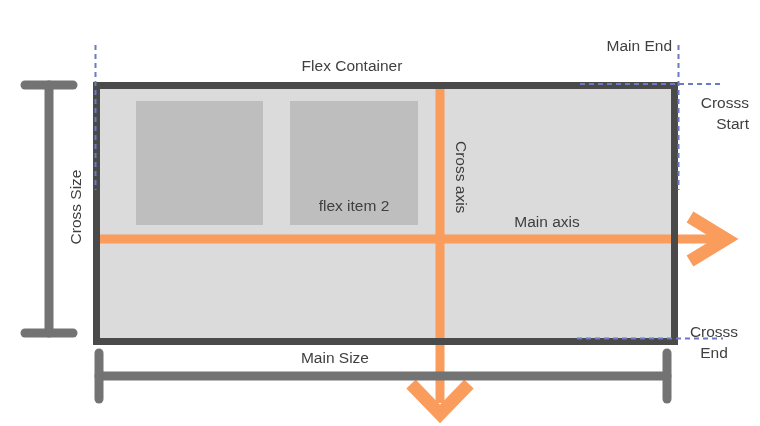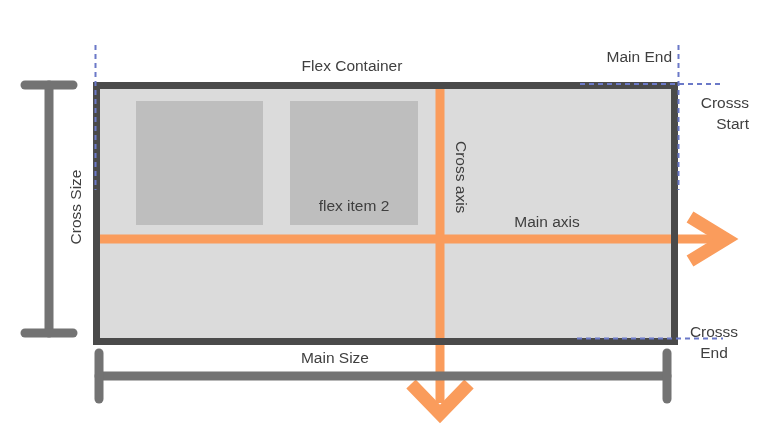--- a/index.html
+++ b/index.html
@@ -64,21 +64,21 @@
 
     <line class="dash" x1="95.5" y1="45" x2="95.5" y2="190"></line>
     <line class="dash" x1="678.5" y1="45" x2="678.5" y2="190"></line>
     <line class="dash" x1="580" y1="84" x2="723" y2="84"></line>
     <line class="dash" x1="577" y1="338.5" x2="723" y2="338.5"></line>
   </svg>
 
 
   <div class="label center" style="left:252px;top:56px;width:200px;">Flex Container</div>
 
-  <div class="label" style="left:572px;top:47px;width:100px;text-align:right;">Main End</div>
+  <div class="label" style="left:572px;top:36px;width:100px;text-align:right;">Main End</div>
 
   <div class="label wrap2" style="left:679px;top:92px;text-align:right;">Crosss Start</div>
 
   <div class="label wrap2" style="left:679px;top:277px;margin-top:44px;">Crosss End</div>
 
 
   <div class="label center" style="left:290px;top:196px;width:128px;">flex item 2</div>
 
   <div class="label center" style="left:497px;top:212px;width:100px;">Main axis</div>
 

